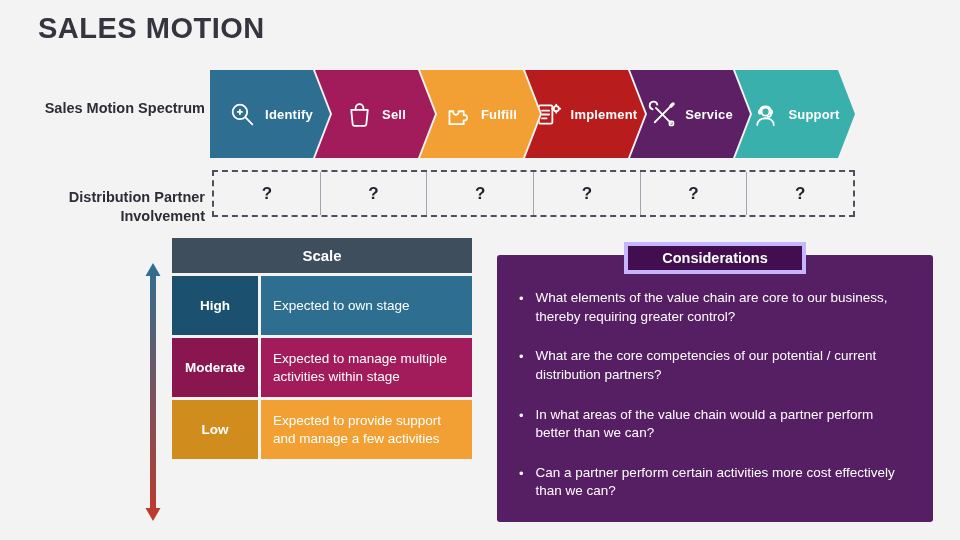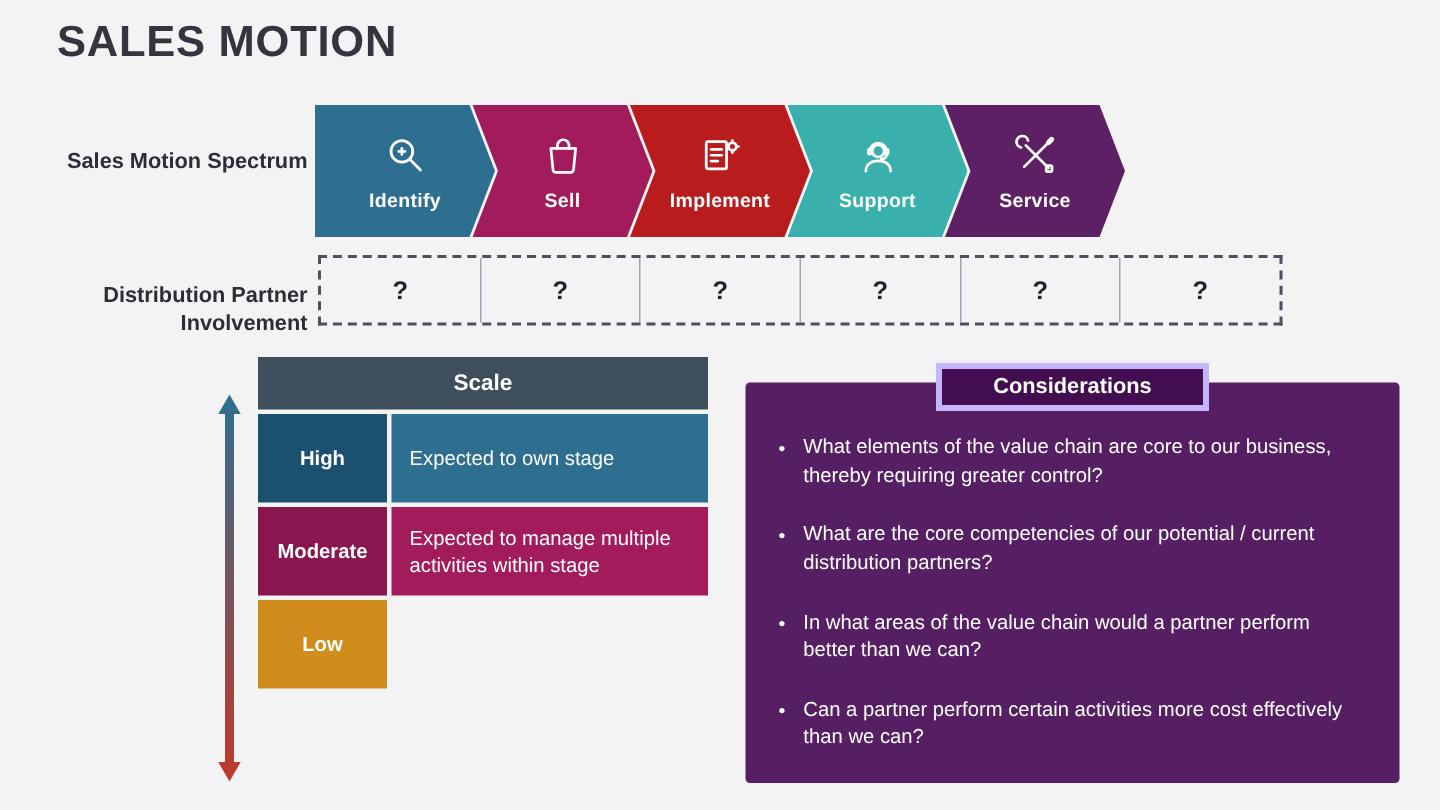--- a/index.html
+++ b/index.html
@@ -17,21 +17,21 @@
     position:absolute; left:28px; width:177px; text-align:right;
     font-size:14.5px; font-weight:700; color:#2d2d37; line-height:1.3;
   }
   .spectrum-label { top:99px; }
   .involvement-label { top:169px;margin-top:19px; }
 
   
   .stages { position:absolute; left:210px; top:70px; height:88px; display:flex; }
   .stage {
     width:120px; margin-left:-15px; color:#fff;
-    display:flex; flex-direction:column; align-items:center; justify-content:center; gap:7px;
+    display:flex; flex-direction:row; align-items:center; justify-content:center; gap:7px;
     clip-path:polygon(0 0, calc(100% - 17px) 0, 100% 50%, calc(100% - 17px) 100%, 0 100%, 17px 50%);
   }
   .stage:first-child { margin-left:0; clip-path:polygon(0 0, calc(100% - 17px) 0, 100% 50%, calc(100% - 17px) 100%, 0 100%); }
   .stage-icon { width:31px; height:31px; }
   .stage-label { font-size:13px; font-weight:600; letter-spacing:.2px; }
 
   
   .involvement-box {
     position:absolute; left:212px; top:170px; width:643px; height:47px;
     border:2px dashed #4f4f5e; display:flex; background:transparent;
@@ -102,60 +102,68 @@
     <div class="stage" style="background: rgb(162, 28, 92);">
       <svg class="stage-icon" viewBox="0 0 24 24">
         <g stroke="#ffffff" fill="none" stroke-width="1.4" stroke-linecap="round" stroke-linejoin="round">
           <path d="M5.6 8.4 h12.8 l-1.1 11 a1.6 1.6 0 0 1 -1.6 1.4 h-7.4 a1.6 1.6 0 0 1 -1.6 -1.4 z"></path>
           <path d="M9 8.4 v-1.4 a3 3 0 0 1 6 0 v1.4"></path>
         </g>
       </svg>
       <div class="stage-label">Sell</div>
     </div>
 
+    <div class="stage" style="background: rgb(242, 160, 51);">
+      <svg class="stage-icon" viewBox="0 0 24 24">
+        <g stroke="#ffffff" fill="none" stroke-width="1.4" stroke-linecap="round" stroke-linejoin="round">
+          <path d="M5 9.5 h3 a2.1 2.1 0 1 0 4 0 h4 v3 a2.1 2.1 0 1 1 0 4 v3 h-11 z"></path>
+        </g>
+      </svg>
+      <div class="stage-label">Fulfill</div>
+    </div>
 
     <div class="stage" style="background: #b91c1c;">
       <svg class="stage-icon" viewBox="0 0 24 24">
         <g stroke="#ffffff" fill="none" stroke-width="1.4" stroke-linecap="round" stroke-linejoin="round">
           <rect x="4.5" y="5" width="10.5" height="14" rx="1"></rect>
           <line x1="7" y1="9" x2="12.5" y2="9"></line>
           <line x1="7" y1="12" x2="12.5" y2="12"></line>
           <line x1="7" y1="15" x2="10.5" y2="15"></line>
           <circle cx="18" cy="7.5" r="2"></circle>
           <path d="M18 4.4 v1 M18 9.6 v1 M14.9 7.5 h1 M20.1 7.5 h1"></path>
         </g>
       </svg>
       <div class="stage-label">Implement</div>
     </div>
 
+    <div class="stage" style="background: rgb(94, 32, 100);">
+      <svg class="stage-icon" viewBox="0 0 24 24">
+        <g stroke="#ffffff" fill="none" stroke-width="1.4" stroke-linecap="round" stroke-linejoin="round">
+          <path d="M8 4.4 a3 3 0 1 0 -3.6 3.6"></path>
+          <line x1="6.9" y1="6.9" x2="18.6" y2="18.6"></line>
+          <rect x="17.4" y="17.4" width="3" height="3" rx="0.7"></rect>
+          <line x1="18.6" y1="5.4" x2="6" y2="18"></line>
+          <line x1="20.2" y1="3.8" x2="18.6" y2="5.4" stroke-width="2.6"></line>
+        </g>
+      </svg>
+      <div class="stage-label">Service</div>
+    </div>
+
     <div class="stage" style="background: rgb(57, 176, 172);">
       <svg class="stage-icon" viewBox="0 0 24 24">
         <g stroke="#ffffff" fill="none" stroke-width="1.4" stroke-linecap="round" stroke-linejoin="round">
           <circle cx="12" cy="9.8" r="3.1"></circle>
           <path d="M5.6 20.2 c0 -3.6 3 -5.3 6.4 -5.3 s6.4 1.7 6.4 5.3"></path>
           <path d="M7.7 9.2 a4.4 4.4 0 0 1 8.6 0"></path>
           <rect x="6.9" y="8.8" width="1.5" height="2.6" rx="0.7"></rect>
           <rect x="15.6" y="8.8" width="1.5" height="2.6" rx="0.7"></rect>
           <path d="M16.3 11.6 c0 1.5 -1.3 2.4 -2.8 2.4"></path>
         </g>
       </svg>
       <div class="stage-label">Support</div>
-    </div>
-
-    <div class="stage" style="background: rgb(94, 32, 100);">
-      <svg class="stage-icon" viewBox="0 0 24 24">
-        <g stroke="#ffffff" fill="none" stroke-width="1.4" stroke-linecap="round" stroke-linejoin="round">
-          <path d="M8 4.4 a3 3 0 1 0 -3.6 3.6"></path>
-          <line x1="6.9" y1="6.9" x2="18.6" y2="18.6"></line>
-          <rect x="17.4" y="17.4" width="3" height="3" rx="0.7"></rect>
-          <line x1="18.6" y1="5.4" x2="6" y2="18"></line>
-          <line x1="20.2" y1="3.8" x2="18.6" y2="5.4" stroke-width="2.6"></line>
-        </g>
-      </svg>
-      <div class="stage-label">Service</div>
     </div>
 
   </div>
 
   <div class="side-label involvement-label">Distribution Partner Involvement</div>
 
   <div class="involvement-box">
     <div class="involvement-cell">?</div>
     <div class="involvement-cell">?</div>
     <div class="involvement-cell">?</div>
@@ -184,20 +192,21 @@
       <div class="scale-desc" style="background: rgb(46, 110, 145);">Expected to own stage</div>
     </div>
 
     <div class="scale-row">
       <div class="scale-level" style="background: rgb(138, 22, 80);">Moderate</div>
       <div class="scale-desc" style="background: rgb(162, 28, 92);">Expected to manage multiple activities within stage</div>
     </div>
 
     <div class="scale-row">
       <div class="scale-level" style="background: rgb(208, 140, 29);">Low</div>
+      <div class="scale-desc" style="background: rgb(242, 160, 51);">Expected to provide support and manage a few activities</div>
     </div>
 
   </div>
 
   <div class="considerations" style="background: rgb(86, 30, 99);">
     <div class="considerations-header" style="background: rgb(66, 14, 79);">Considerations</div>
     <div class="considerations-list">
       <div class="c-item">
         <span class="c-bullet">•</span>
         <span class="c-text">What elements of the value chain are core to our business, thereby requiring greater control?</span>

